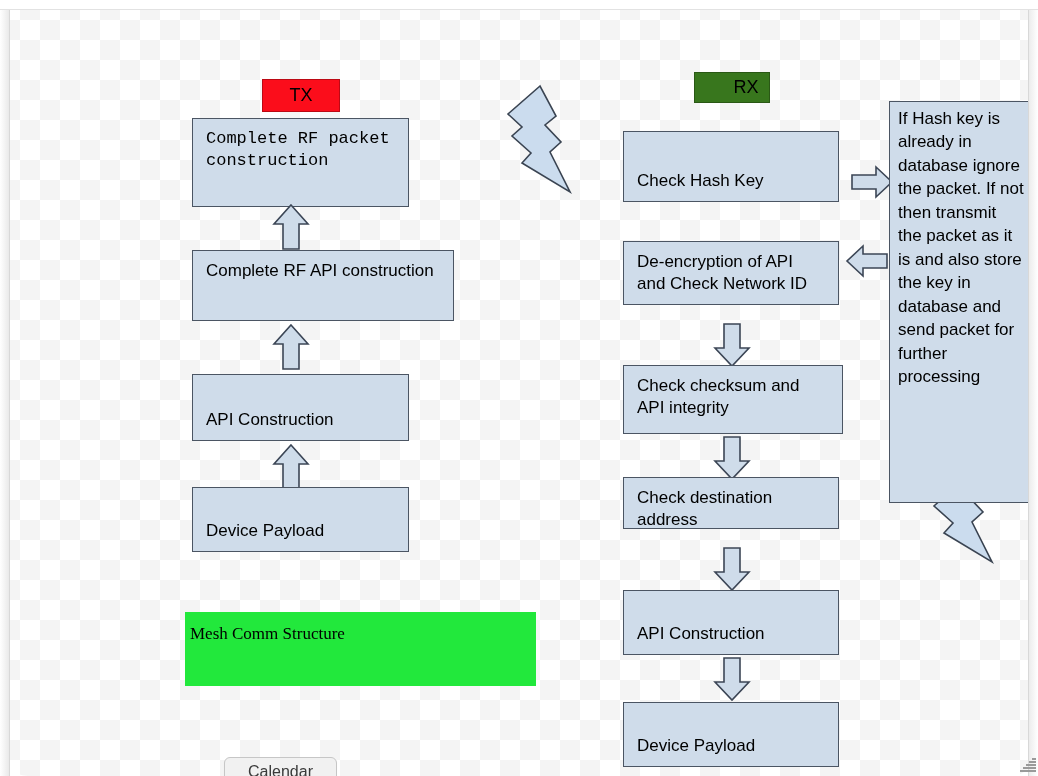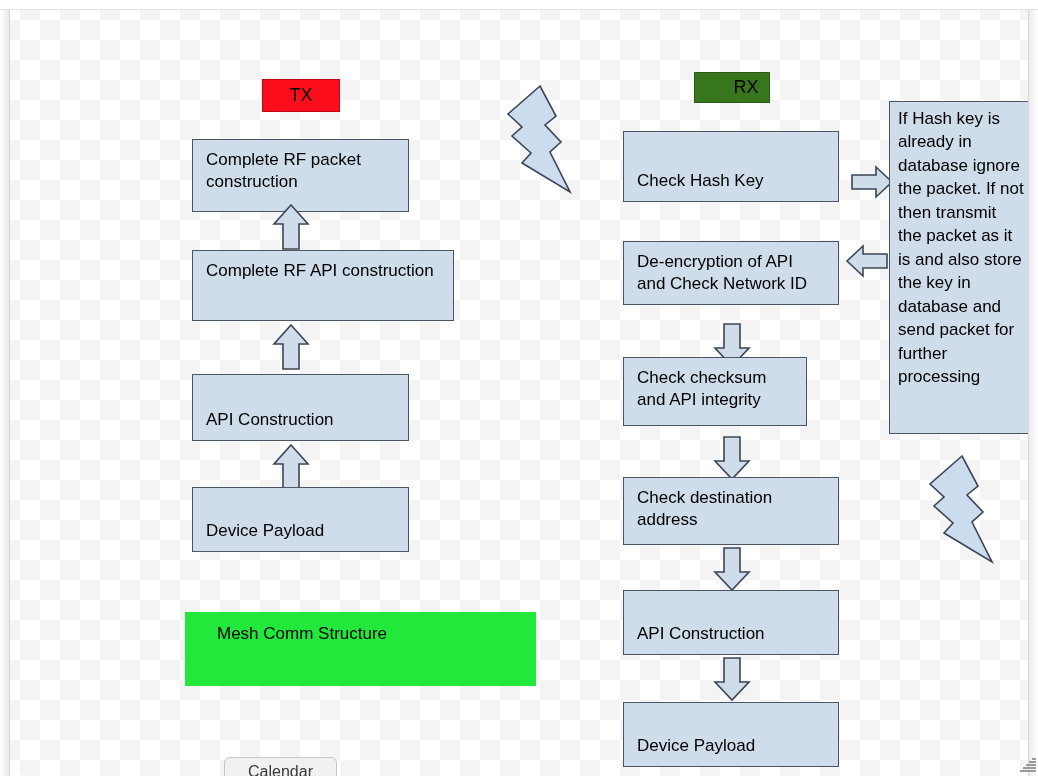--- a/index.html
+++ b/index.html
@@ -61,22 +61,22 @@
     border:1px solid rgba(0,0,0,.25);
   }
   .badge.tx{background:#fb0d1b;}
   .badge.rx{background:#38761d;padding-left:28px;}
 
   .greenbar{
     position:absolute;
     box-sizing:border-box;
     background:#22e83c;
     font-size:17px;color:#000;
-    padding:12px 32px;
-    display:flex;align-items:flex-start;
+    padding:12px 5px;
+    display:flex;align-items:flex-start;font-family:Liberation Serif, serif;
   }
 
   
   .arrow{position:absolute;}
   .arrow svg{display:block;overflow:visible;}
   .abody{fill:#cfdcea;stroke:#3c4656;stroke-width:1.6;stroke-linejoin:miter;}
 
   
   .bolt{position:absolute;}
   .bolt svg{display:block;}
@@ -112,21 +112,21 @@
 <body>
 
 <div id="canvas">
 
   <div class="topstrip"></div>
   <div class="edge left"></div>
   <div class="edge right"></div>
 
   <div class="badge tx" style="left:262px;top:79px;width:78px;height:33px;">TX</div>
 
-  <div class="node top-align" style="left:192px;top:139px;width:217px;height:73px;">
+  <div class="node top-align" style="left:192px;top:118px;width:217px;height:89px;font-family:Liberation Mono, monospace;">
     <span class="txt">Complete RF packet construction</span>
   </div>
 
   <div class="arrow" style="left:271px;top:203px;">
     <svg width="40" height="48" viewBox="0 0 40 48">
       <polygon class="abody" points="20,2 37,21 28,21 28,46 12,46 12,21 3,21"></polygon>
     </svg>
   </div>
 
   <div class="node top-align" style="left:192px;top:250px;width:262px;height:71px;">
@@ -190,31 +190,31 @@
       <polygon class="abody" points="42,11 18,11 18,3 2,18 18,33 18,25 42,25"></polygon>
     </svg>
   </div>
 
   <div class="arrow" style="left:712px;top:323px;">
     <svg width="40" height="45" viewBox="0 0 40 45">
       <polygon class="abody" points="12,1 28,1 28,25 37,25 20,43 3,25 12,25"></polygon>
     </svg>
   </div>
 
-  <div class="node top-align" style="left:623px;top:357px;width:184px;height:69px;">
+  <div class="node top-align" style="left:623px;top:365px;width:220px;height:69px;">
     <span class="txt">Check checksum and API integrity</span>
   </div>
 
   <div class="arrow" style="left:712px;top:436px;">
     <svg width="40" height="45" viewBox="0 0 40 45">
       <polygon class="abody" points="12,1 28,1 28,25 37,25 20,43 3,25 12,25"></polygon>
     </svg>
   </div>
 
-  <div class="node top-align" style="left:623px;top:477px;width:216px;height:68px;">
+  <div class="node top-align" style="left:623px;top:477px;width:216px;height:52px;">
     <span class="txt">Check destination address</span>
   </div>
 
   <div class="arrow" style="left:712px;top:547px;">
     <svg width="40" height="45" viewBox="0 0 40 45">
       <polygon class="abody" points="12,1 28,1 28,25 37,25 20,43 3,25 12,25"></polygon>
     </svg>
   </div>
 
   <div class="node" style="left:623px;top:590px;width:216px;height:65px;">
@@ -224,21 +224,21 @@
   <div class="arrow" style="left:712px;top:657px;">
     <svg width="40" height="45" viewBox="0 0 40 45">
       <polygon class="abody" points="12,1 28,1 28,25 37,25 20,43 3,25 12,25"></polygon>
     </svg>
   </div>
 
   <div class="node" style="left:623px;top:702px;width:216px;height:65px;">
     <span class="txt">Device Payload</span>
   </div>
 
-  <div class="node top-align" style="left:889px;top:101px;width:144px;height:333px;padding:5px 8px;line-height:1.38;justify-content:center;">
+  <div class="node top-align" style="left:889px;top:101px;width:144px;height:402px;padding:5px 8px;line-height:1.38;justify-content:center;">
     <span class="txt">If Hash key is already in database ignore the packet. If not then transmit the packet as it is and also store the key in database and send packet for further processing</span>
   </div>
 
   <div class="calendar-btn" style="left:224px;top:757px;width:113px;height:30px;">Calendar</div>
 
   <div class="grip">
     <i></i>
       <i></i>
       <i></i>
       <i></i>

